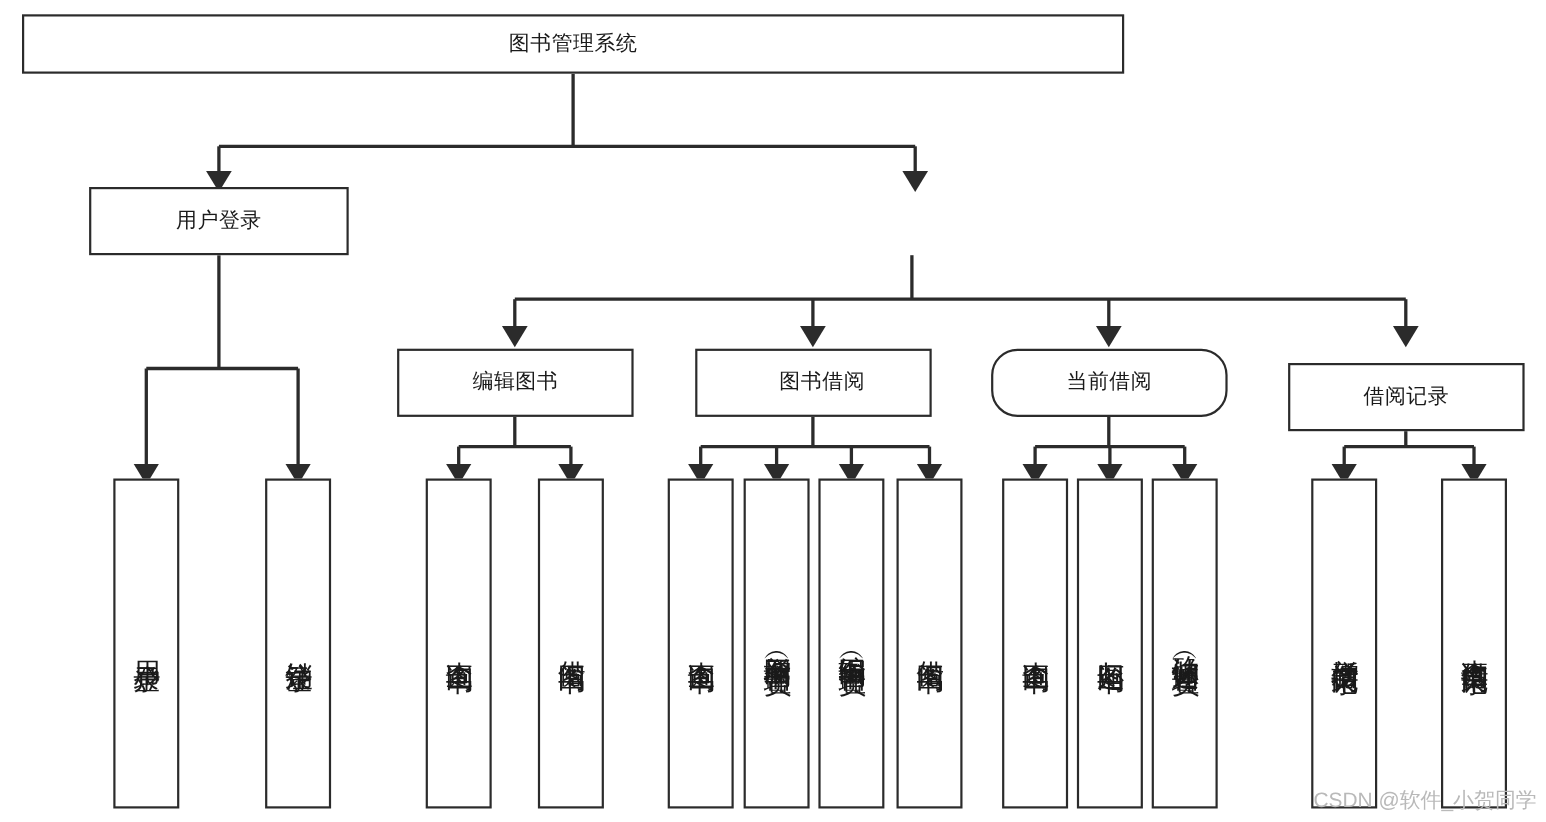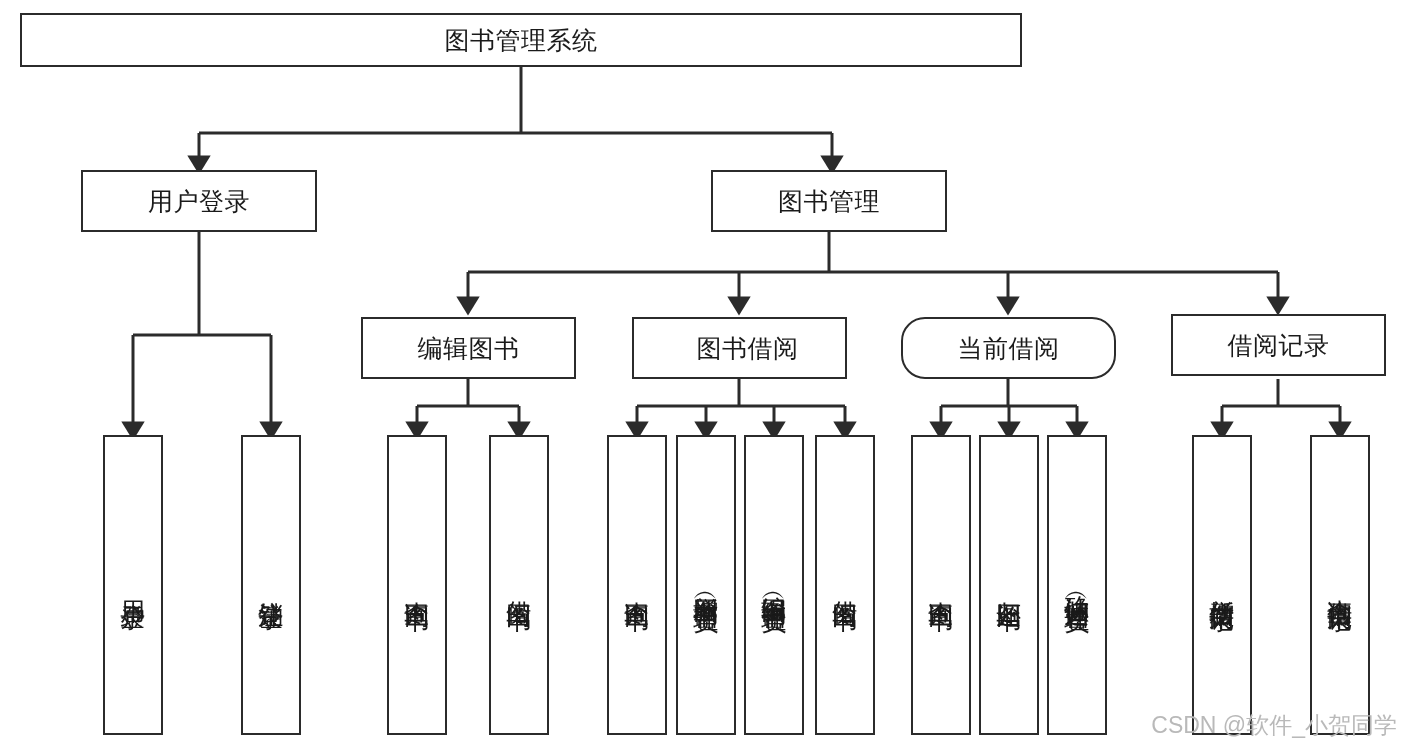--- a/index.html
+++ b/index.html
@@ -38,21 +38,21 @@
     z-index: 2;
   }
   .node .label {
     display: block;
     text-align: center;
     line-height: 1.08;
     letter-spacing: 0.5px;
   }
   .node-root .label,
   .node-branch .label {
-    font-size: 25px;
+    font-size: 19px;
   }
   .node-leaf {
     align-items: flex-start;
     justify-content: center;
     padding-top: 0;
   }
   .node-leaf .label {
     writing-mode: vertical-rl;
     text-orientation: upright;
     font-size: 25px;
@@ -64,21 +64,21 @@
     width: 100%;
     height: 100%;
     display: flex;
     align-items: center;
     justify-content: center;
   }
   .watermark {
     position: absolute;
     right: 8px;
     bottom: 6px;
-    font-size: 23px;
+    font-size: 19px;
     color: #b9b9b9;
     z-index: 5;
     white-space: nowrap;
     font-family: "Liberation Sans", "DejaVu Sans", sans-serif;
   }
 </style>
 </head>
 <body>
 
 <div id="diagram-root">
@@ -133,34 +133,31 @@
     </g>
   </svg>
 
   <div class="node node-root" style="left:20px; top:13px; width:1002px; height:54px;">
     <span class="label">图书管理系统</span>
   </div>
 
   <div class="node node-branch" style="left:81px; top:170px; width:236px; height:62px;">
     <span class="label">用户登录</span>
   </div>
-  <div class="node node-branch" style="left:711px; top:170px; width:236px; height:62px;">
-    <span class="label">图书管理</span>
-  </div>
 
   <div class="node node-branch" style="left:361px; top:317px; width:215px; height:62px;">
     <span class="label">编辑图书</span>
   </div>
   <div class="node node-branch" style="left:632px; top:317px; width:215px; height:62px;padding-left:16px;">
     <span class="label">图书借阅</span>
   </div>
   <div class="node node-branch" style="left:901px; top:317px; width:215px; height:62px;border-radius:24px;">
     <span class="label">当前借阅</span>
   </div>
-  <div class="node node-branch" style="left:1171px; top:314px; width:215px; height:62px;">
+  <div class="node node-branch" style="left:1171px; top:330px; width:215px; height:62px;">
     <span class="label">借阅记录</span>
   </div>
 
   <div class="node node-leaf" style="left:103px; top:435px; width:60px; height:300px;">
     <div class="leaf-inner">
       <span class="label">用户登录</span>
     </div>
   </div>
   <div class="node node-leaf" style="left:241px; top:435px; width:60px; height:300px;">
     <div class="leaf-inner">

